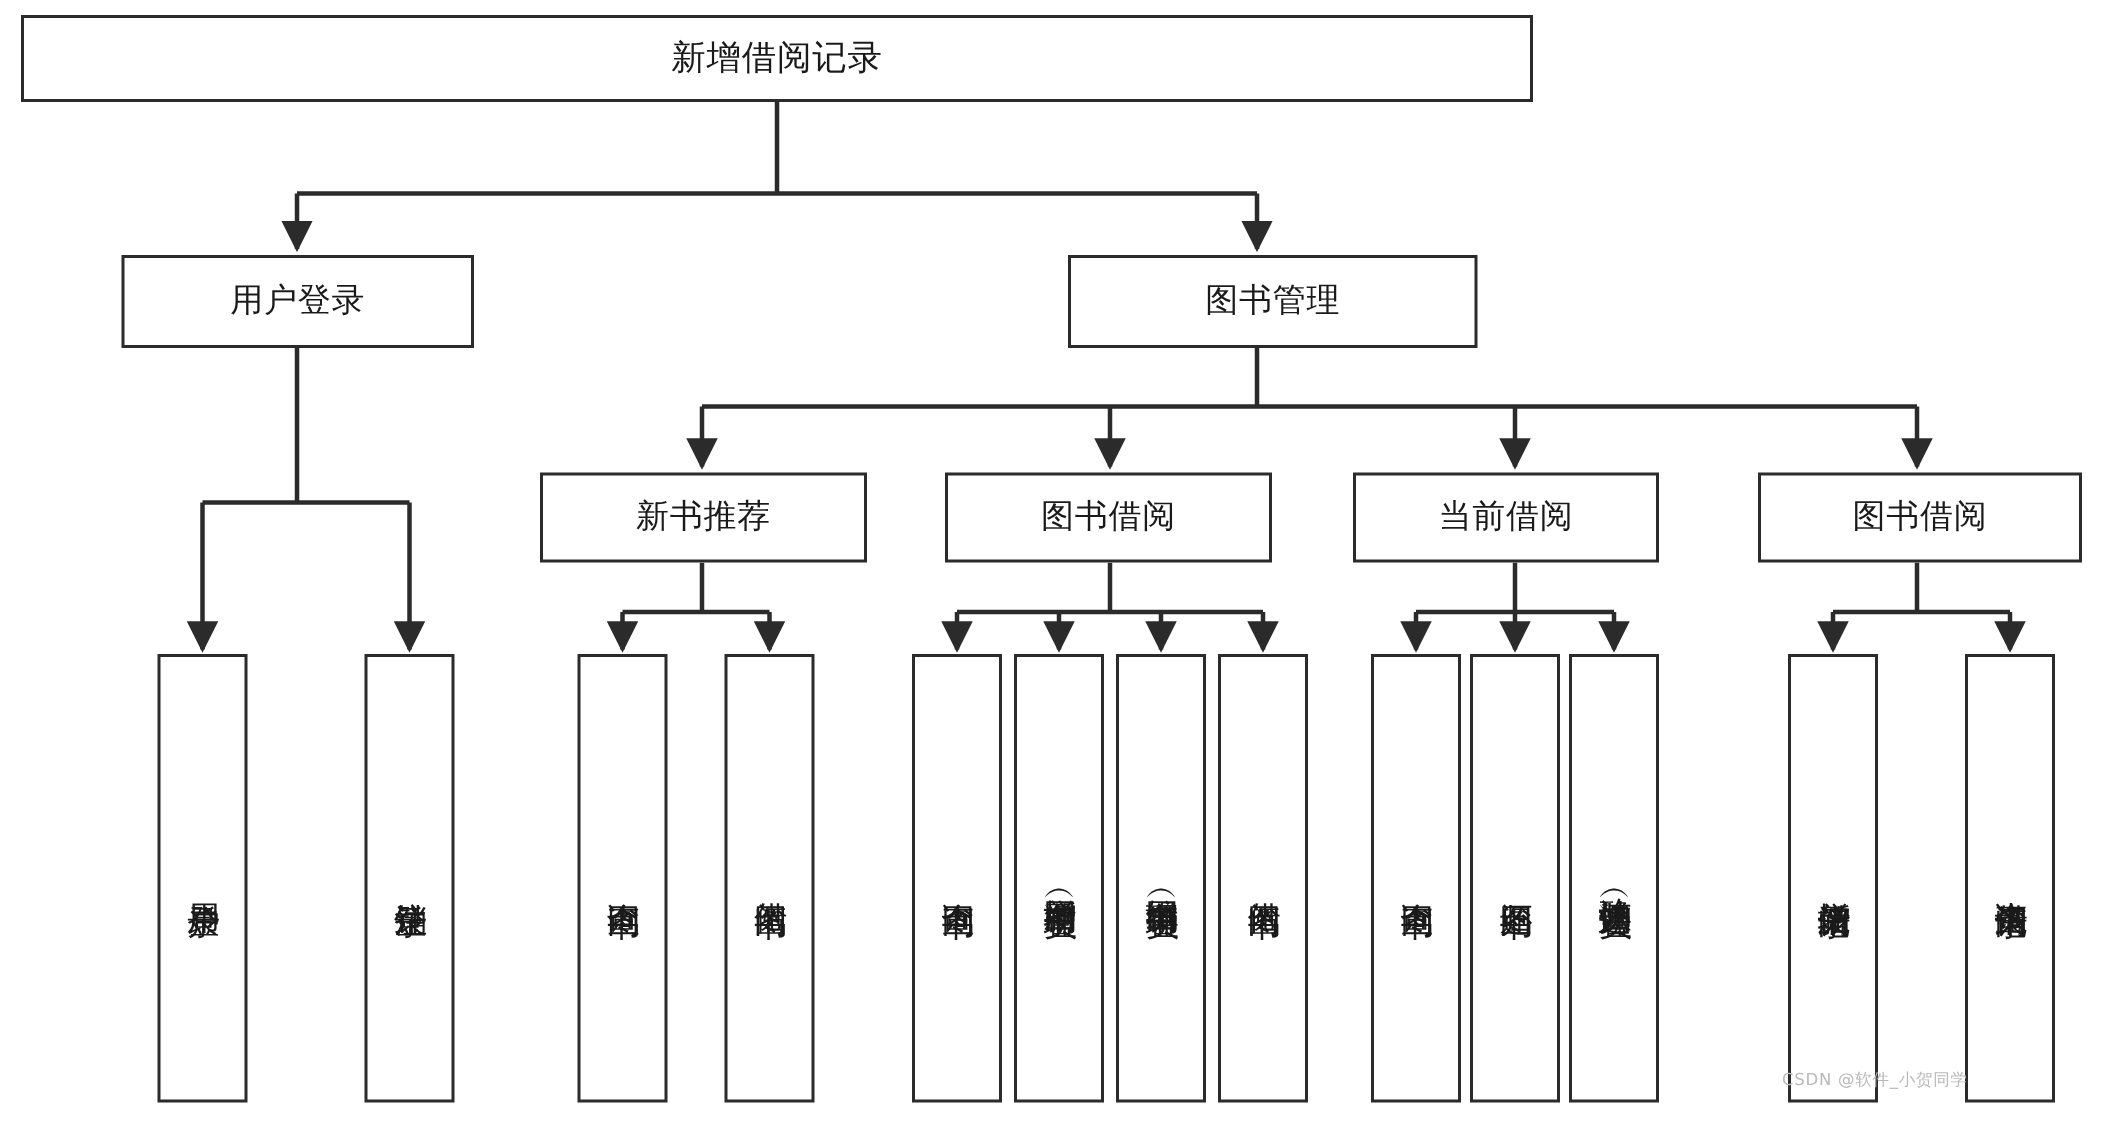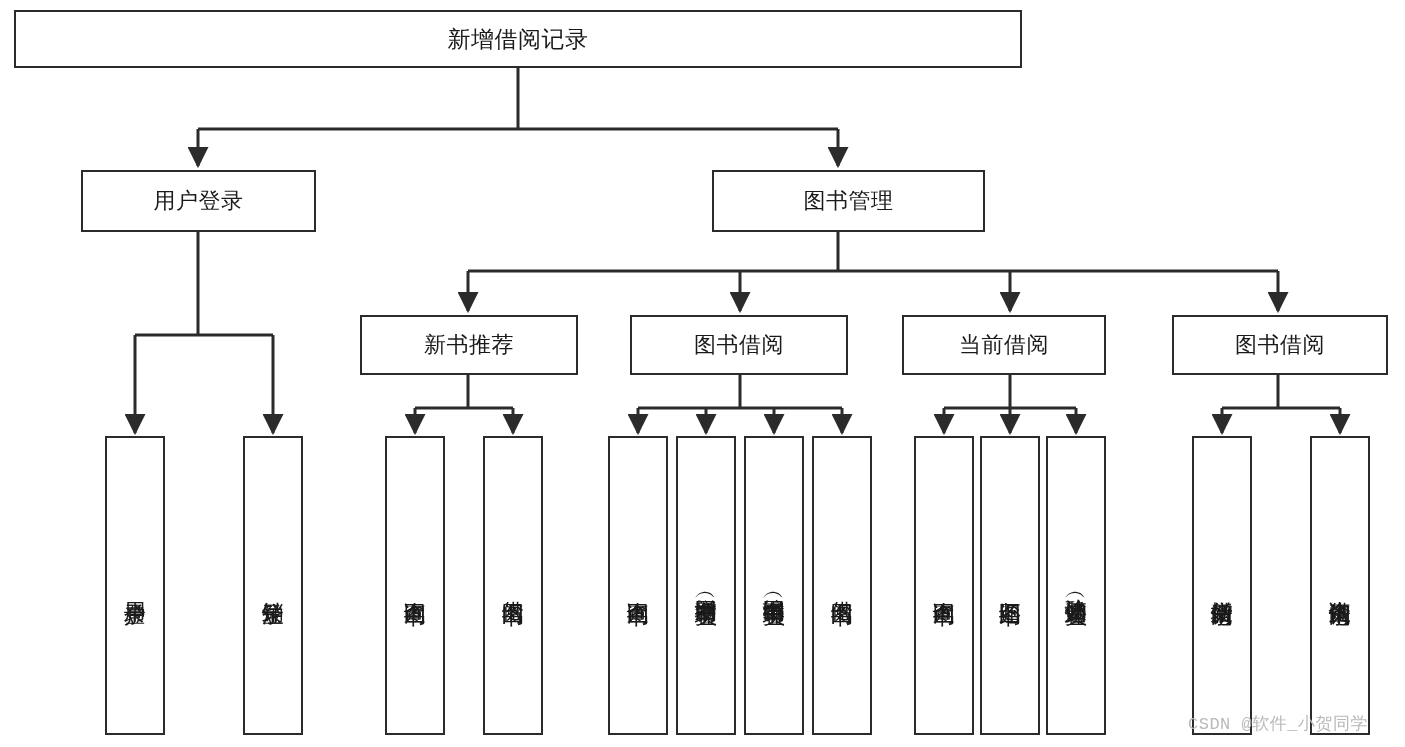--- a/index.html
+++ b/index.html
@@ -56,26 +56,25 @@
     text-orientation: upright;
     font-size: 22px;
     line-height: 1.16;
     letter-spacing: 1px;
     max-height: 286px;
   }
   #watermark {
     position: absolute;
     left: 1188px;
     top: 712px;
-    font-size: 17px;
+    font-size: 11px;
     color: #b9b9b9;
     letter-spacing: 0.5px;
     white-space: nowrap;
     pointer-events: none;
-    font-family: Liberation Mono, monospace;
   }
 </style>
 </head>
 <body>
 
 <div id="diagram-root">
 
   <svg id="edge-layer" viewBox="0 0 1405 747" xmlns="http://www.w3.org/2000/svg">
     <defs>
       <marker id="arrowhead" viewBox="0 0 10 10" refX="9" refY="5" markerWidth="7" markerHeight="7" orient="auto-start-reverse">

